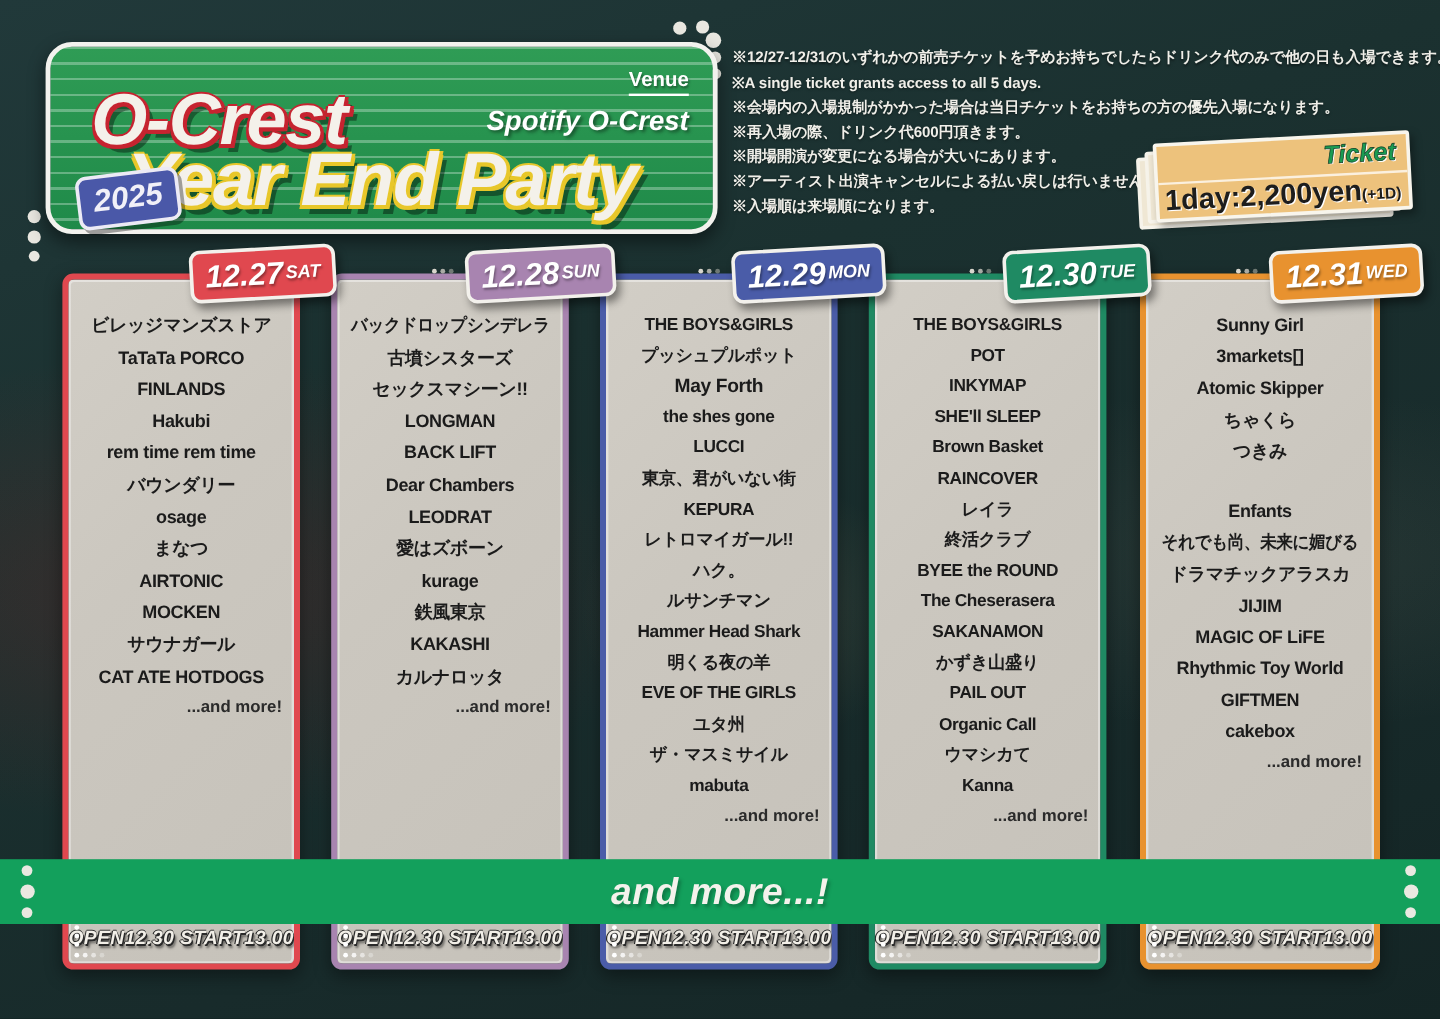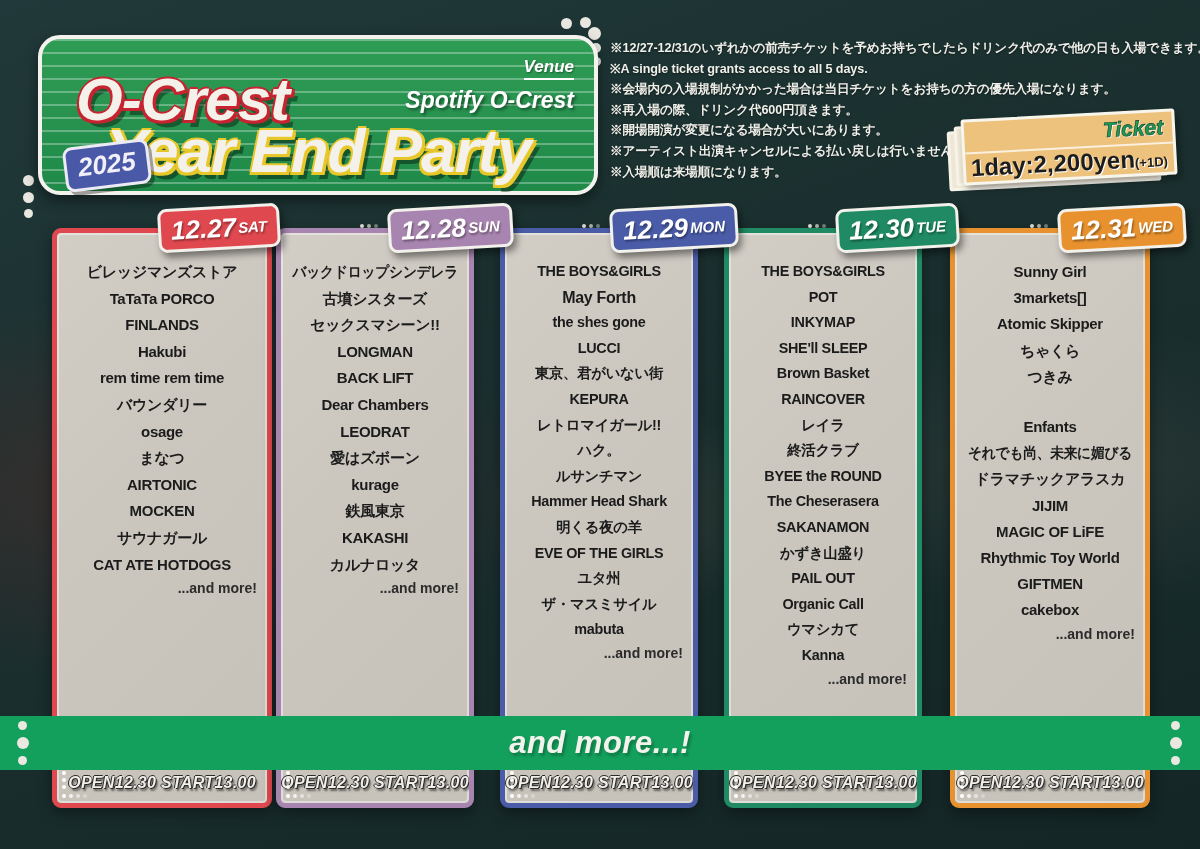--- a/index.html
+++ b/index.html
@@ -55,21 +55,21 @@
     transform:rotate(-7deg);
     background:#4a58a8; border:3px solid #eceaf5; border-radius:9px;
     padding:3px 11px 5px;
     color:#f1f0f8; font-size:26px; font-weight:bold; font-style:italic;
     box-shadow:3px 4px 0 rgba(0,0,0,.35);
   }
   .venue{
     position:absolute; right:24px; top:22px; text-align:right; color:#fff;
   }
   .venue .vlbl{
-    font-size:17px; font-weight:bold; font-style:italic;
+    font-size:17px; font-weight:bold; 
     border-bottom:2px solid #fff; display:inline-block; padding-bottom:1px;
     text-shadow:1px 1px 2px rgba(0,0,0,.4);
   }
   .venue .vval{
     margin-top:7px; font-size:23px; font-weight:bold; font-style:italic;
     text-shadow:2px 2px 3px rgba(0,0,0,.45);
   }
   
   .dot{ position:absolute; border-radius:50%; background:#e9e7e0; }
   
@@ -214,21 +214,21 @@
     <div class="tk-main">
       <div class="sep"></div>
       <div class="tk-word">Ticket</div>
       <div class="tk-price">
         <span>1day:2,200yen</span><span class="sm">(+1D)</span>
       </div>
     </div>
   </div>
 
   <div id="columns">
-      <div class="col" style="left: 52px; width: 220px; border-color: rgb(224, 72, 79);">
+      <div class="col" style="left: 52px; width: 198px; border-color: rgb(224, 72, 79);">
         <div class="inner-edge"></div>
         <div class="acts">
           <div class="act" style="line-height: 26.6px; font-size: 15px;">ビレッジマンズストア</div>
           <div class="act" style="line-height: 26.6px; font-size: 15px;">TaTaTa PORCO</div>
           <div class="act" style="line-height: 26.6px; font-size: 15px;">FINLANDS</div>
           <div class="act" style="line-height: 26.6px; font-size: 15px;">Hakubi</div>
           <div class="act" style="line-height: 26.6px; font-size: 15px;">rem time rem time</div>
           <div class="act" style="line-height: 26.6px; font-size: 15px;">バウンダリー</div>
           <div class="act" style="line-height: 26.6px; font-size: 15px;">osage</div>
           <div class="act" style="line-height: 26.6px; font-size: 15px;">まなつ</div>
@@ -291,20 +291,21 @@
       </div>
       <div class="tabdots" style="left: 360px; top: 224px;">
         <i></i>
         <i></i>
         <i></i>
       </div>
       <div class="col" style="left: 500px; width: 198px; border-color: rgb(74, 92, 168);">
         <div class="inner-edge"></div>
         <div class="acts">
           <div class="act" style="line-height: 25.6px; font-size: 14.4px;">THE BOYS&amp;GIRLS</div>
+          <div class="act" style="line-height: 25.6px; font-size: 14.4px;">プッシュプルポット</div>
           <div class="act" style="line-height: 25.6px; font-size: 16px;">May Forth</div>
           <div class="act" style="line-height: 25.6px; font-size: 14.4px;">the shes gone</div>
           <div class="act" style="line-height: 25.6px; font-size: 14.4px;">LUCCI</div>
           <div class="act" style="line-height: 25.6px; font-size: 14.4px;">東京、君がいない街</div>
           <div class="act" style="line-height: 25.6px; font-size: 14.4px;">KEPURA</div>
           <div class="act" style="line-height: 25.6px; font-size: 14.4px;">レトロマイガール!!</div>
           <div class="act" style="line-height: 25.6px; font-size: 14.4px;">ハク。</div>
           <div class="act" style="line-height: 25.6px; font-size: 14.4px;">ルサンチマン</div>
           <div class="act" style="line-height: 25.6px; font-size: 14.4px;">Hammer Head Shark</div>
           <div class="act" style="line-height: 25.6px; font-size: 14.4px;">明くる夜の羊</div>

